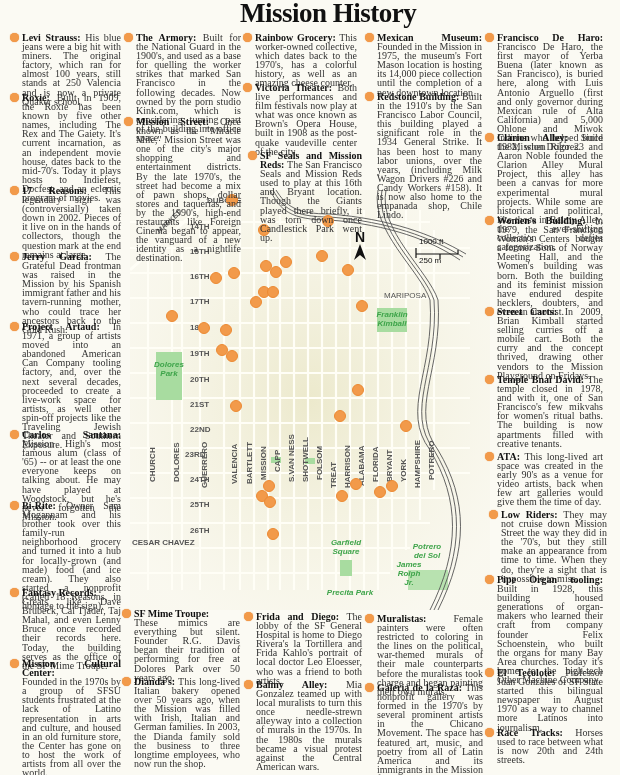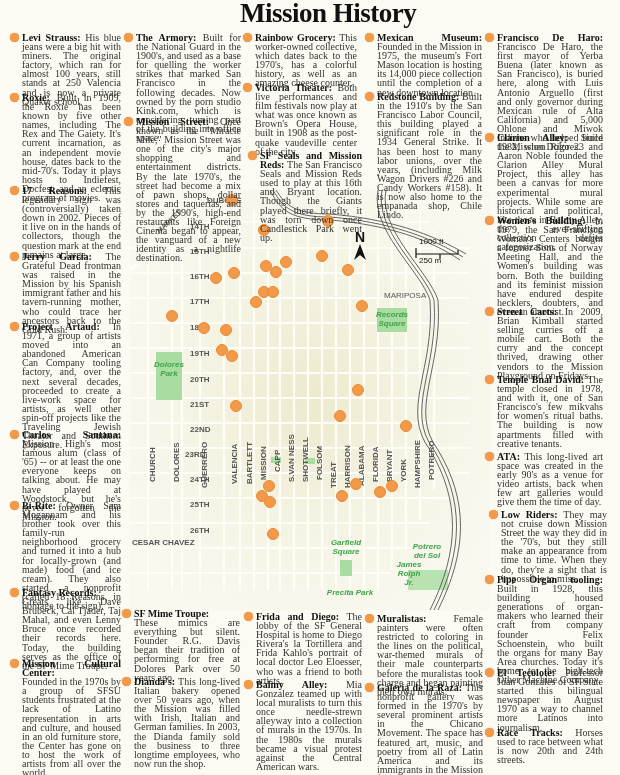--- a/index.html
+++ b/index.html
@@ -139,21 +139,21 @@
   <div class="street-lbl vlbl" style="left:199px;top:298px">TREAT</div>
   <div class="street-lbl vlbl" style="left:213px;top:298px">HARRISON</div>
   <div class="street-lbl vlbl" style="left:227px;top:296px">ALABAMA</div>
   <div class="street-lbl vlbl" style="left:241px;top:292px">FLORIDA</div>
   <div class="street-lbl vlbl" style="left:255px;top:292px">BRYANT</div>
   <div class="street-lbl vlbl" style="left:269px;top:292px">YORK</div>
   <div class="street-lbl vlbl" style="left:283px;top:298px">HAMPSHIRE</div>
   <div class="street-lbl vlbl" style="left:297px;top:290px">POTRERO</div>
 
   <div class="park-lbl" style="left:24px;top:170px;width:30px">Dolores Park</div>
-  <div class="park-lbl" style="left:245px;top:120px;width:34px">Records Square</div>
+  <div class="park-lbl" style="left:245px;top:120px;width:34px">Franklin Kimball</div>
   <div class="park-lbl" style="left:196px;top:348px;width:40px">Garfield Square</div>
   <div class="park-lbl" style="left:190px;top:398px;width:60px">Precita Park</div>
   <div class="park-lbl" style="left:280px;top:352px;width:34px">Potrero del Sol</div>
   <div class="park-lbl" style="left:262px;top:370px;width:34px">James Rolph Jr.</div>
 
   <div class="mapdot" style="left:96px;top:4px"></div>
   <div class="mapdot" style="left:128px;top:34px"></div>
   <div class="mapdot" style="left:192px;top:25px"></div>
   <div class="mapdot" style="left:186px;top:60px"></div>
   <div class="mapdot" style="left:80px;top:82px"></div>

